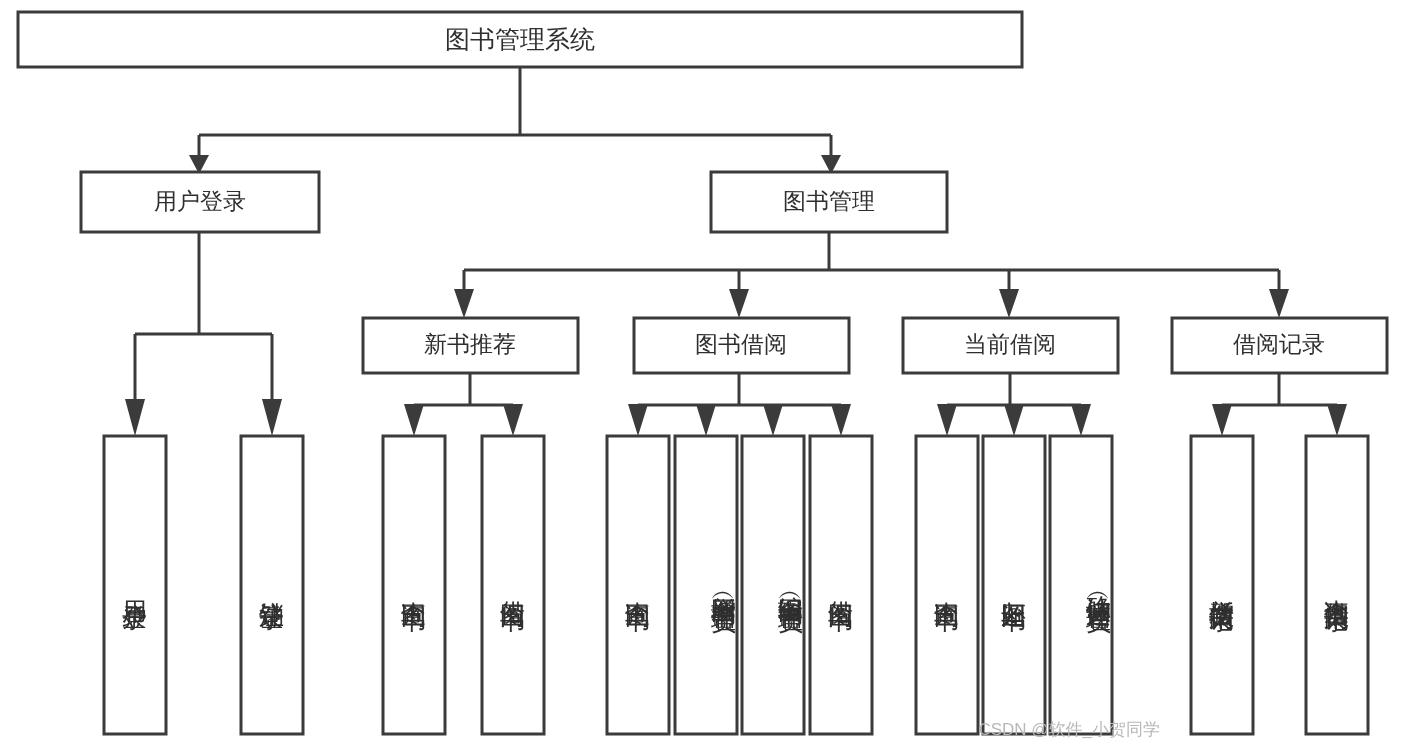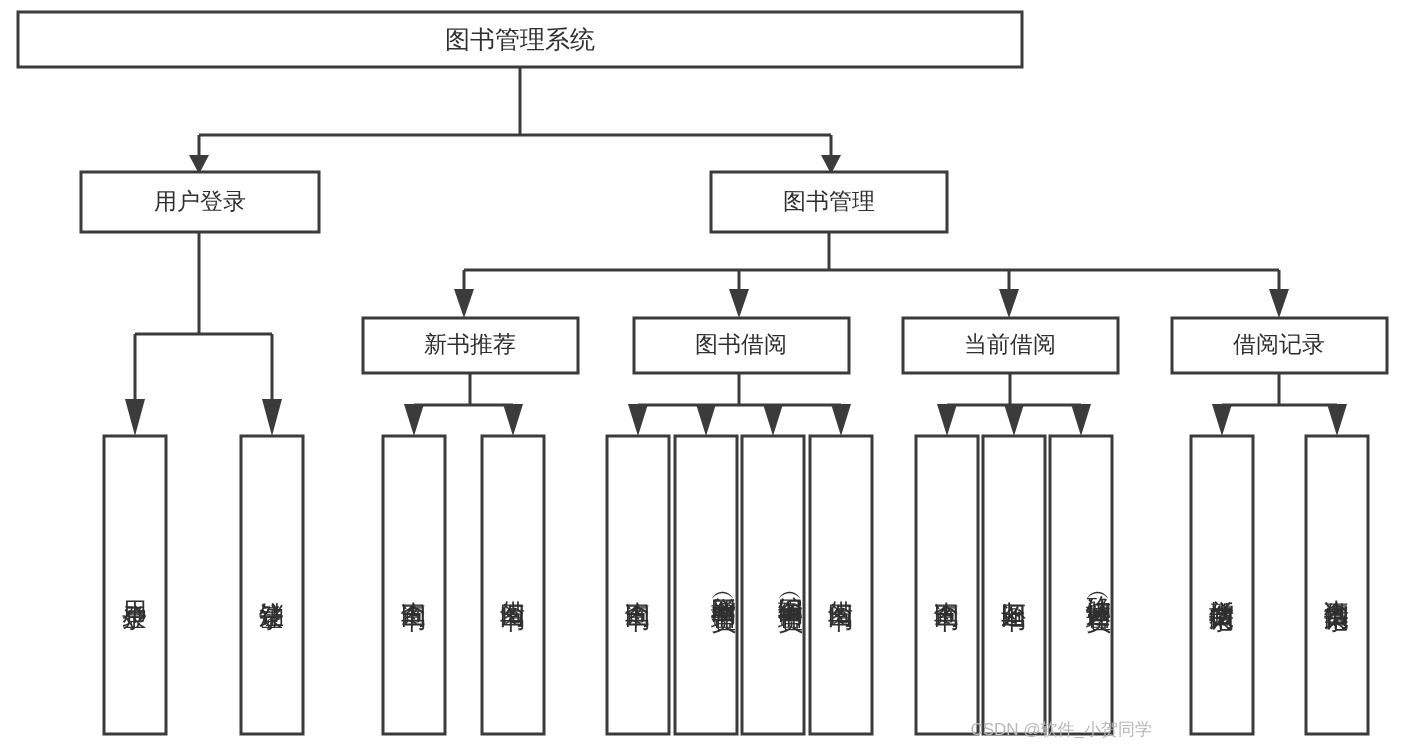--- a/index.html
+++ b/index.html
@@ -62,21 +62,21 @@
     font-size: 25px;
     line-height: 1.04;
     color: #2f2f2f;
     letter-spacing: 2px;
     white-space: nowrap;
     text-align: center;
     pointer-events: none;
   }
   .watermark {
     position: absolute;
-    right: 28px;
+    right: 20px;
     bottom: 6px;
     font-family: "Liberation Sans", "DejaVu Sans", sans-serif;
     font-size: 17px;
     color: #b8b8b8;
     white-space: nowrap;
     pointer-events: none;
   }
 </style>
 </head>
 <body>

